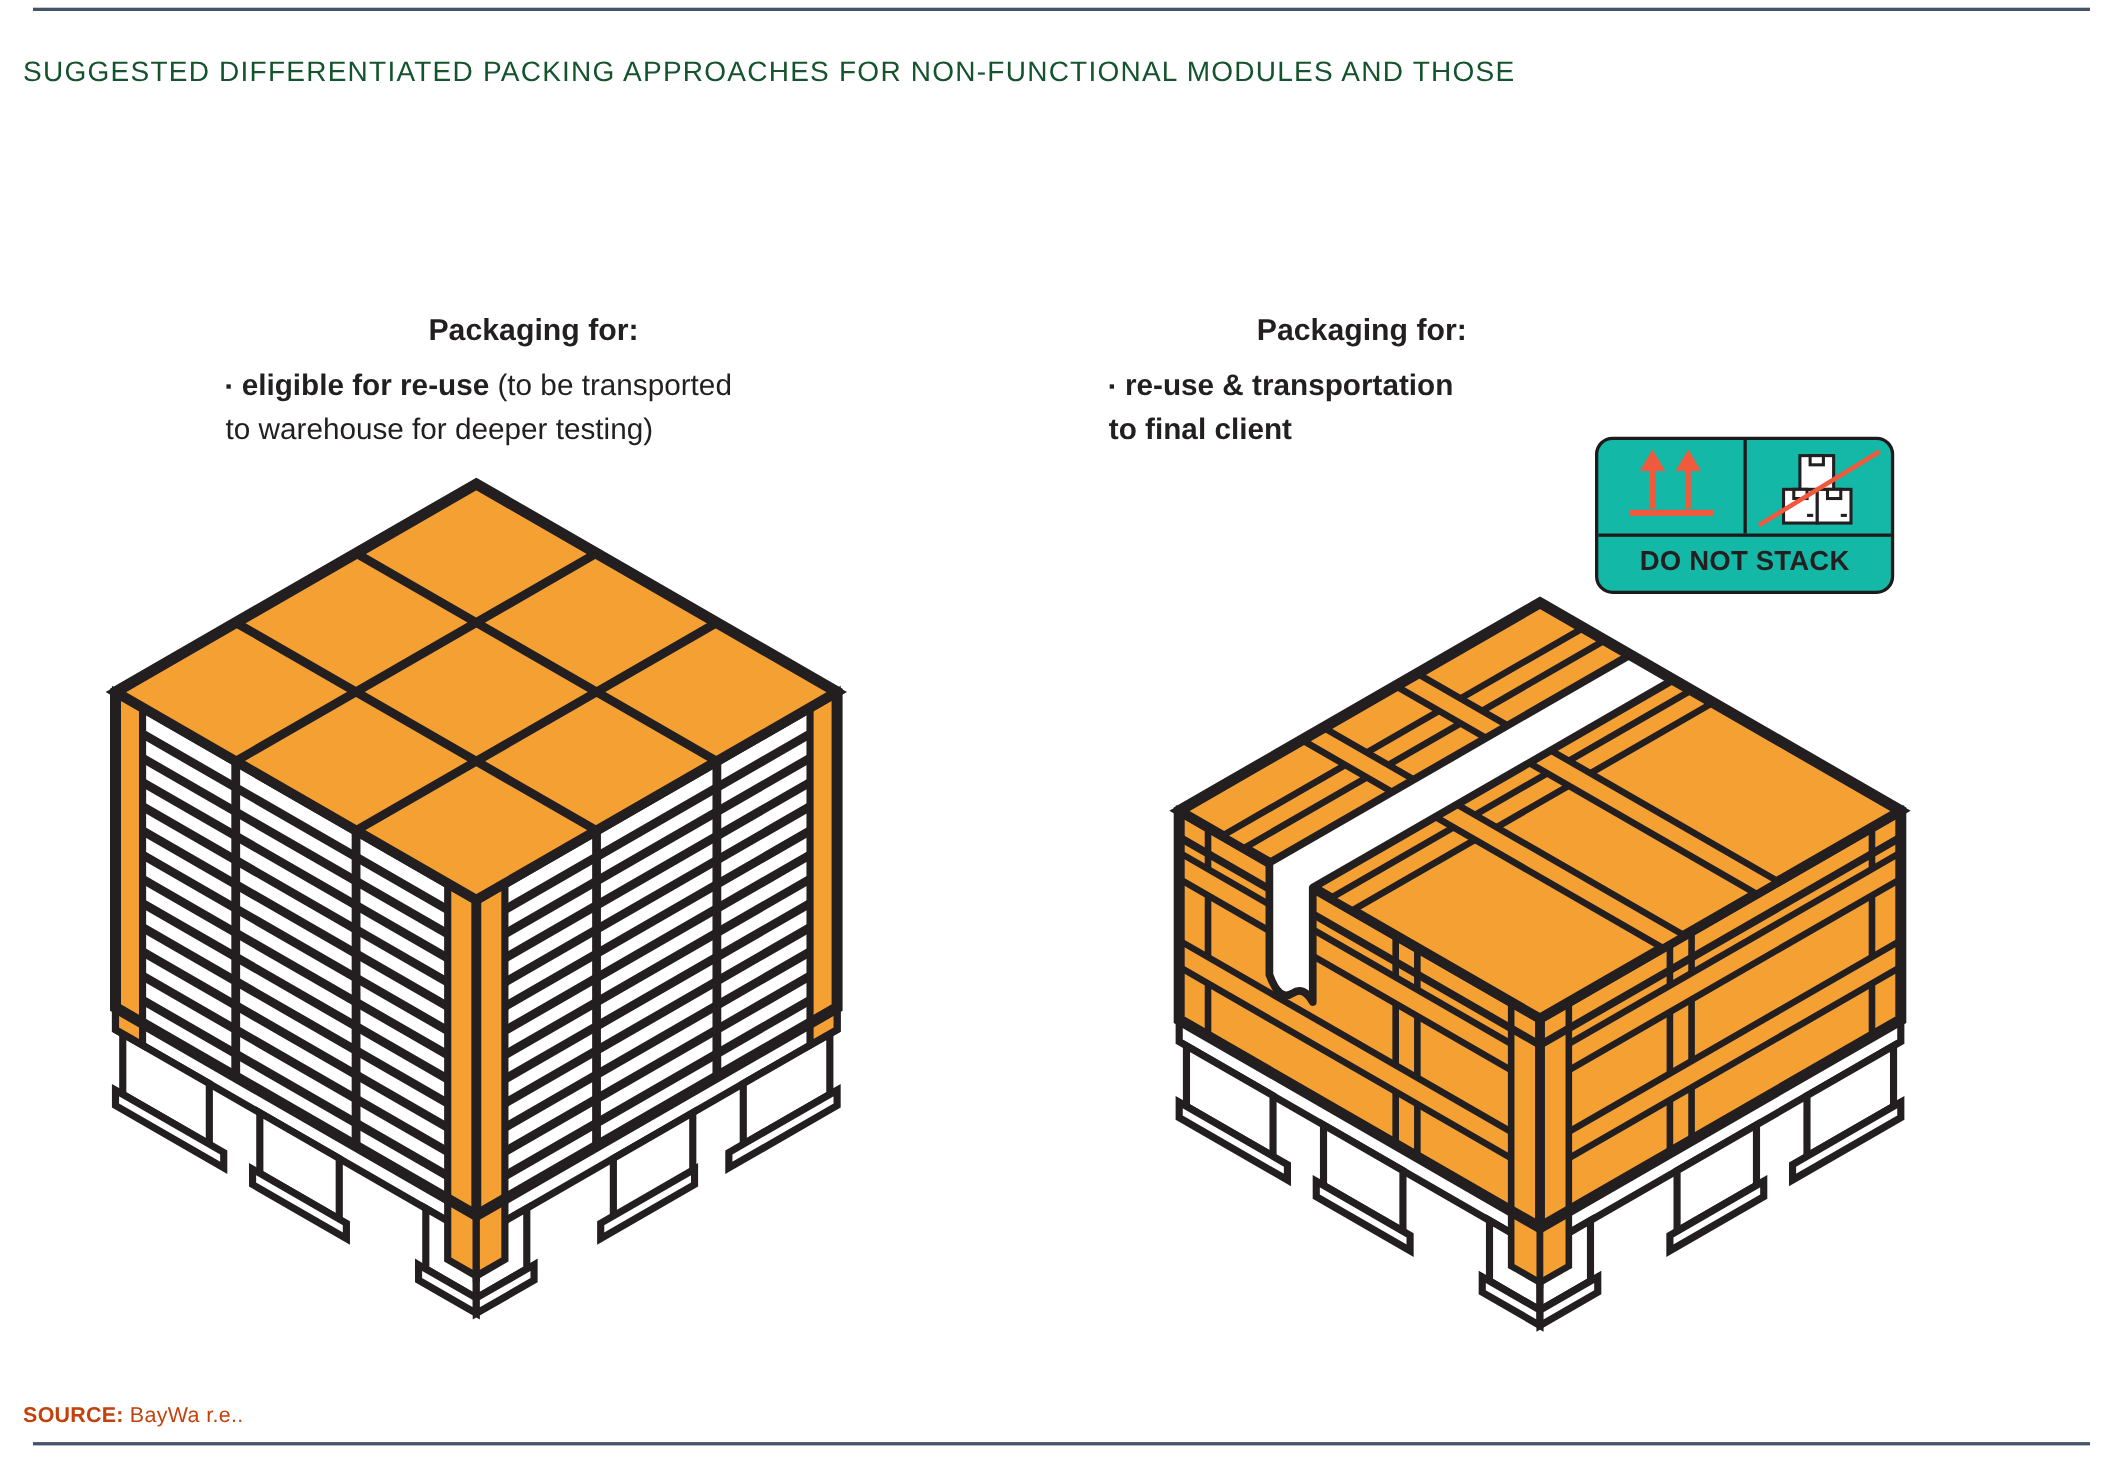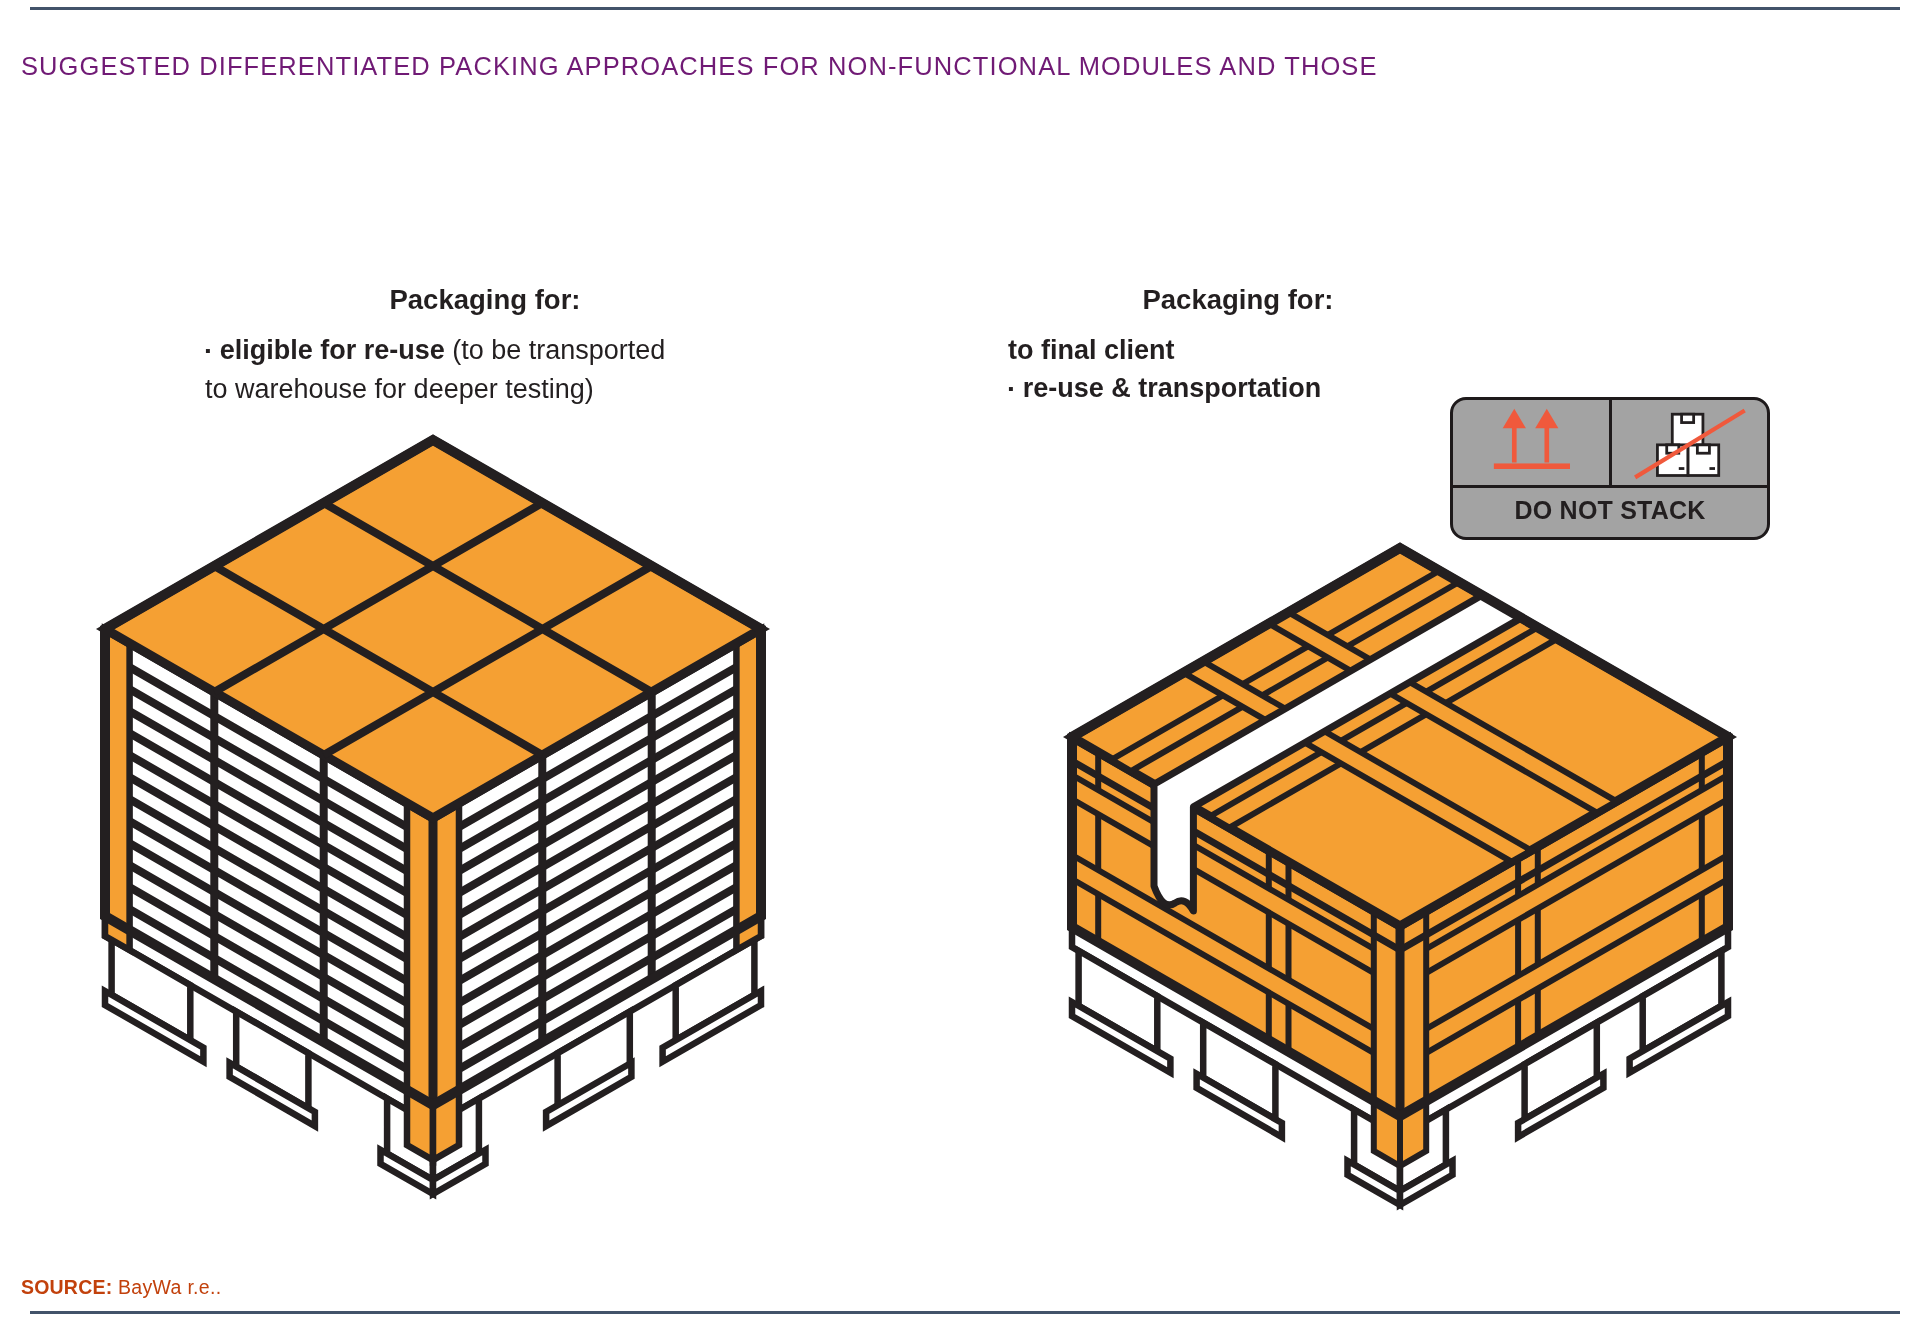--- a/index.html
+++ b/index.html
@@ -14,37 +14,37 @@
     background:#ffffff;color:var(--ink);
     font-family:"Liberation Sans", sans-serif;
   }
   .abs{position:absolute;}
   .rule{height:3px;background:var(--rule-blue);}
   .rule-top{left:30px;top:7px;width:1870px;}
   .rule-bottom{left:30px;top:1311px;width:1870px;}
   .title{
     left:21px;top:40px;width:1700px;
     font-size:25.5px;letter-spacing:1.1px;line-height:53px;
-    color:#701a75;white-space:nowrap;
+    color:#14532d;white-space:nowrap;
   }
   .note{font-size:27px;line-height:38.5px;}
   .note-left{left:205px;top:281px;width:560px;}
   .note-right{left:1008px;top:281px;width:460px;}
   .note-heading{font-weight:bold;font-size:27.5px;margin-bottom:11px;text-align:center;}
   .note-line{white-space:nowrap;}
   .b{font-weight:bold;}
   .bullet{font-size:16px;vertical-align:3px;margin-right:9px;}
   .src{
     left:21px;top:1276px;font-size:19.5px;letter-spacing:0.3px;color:#c2410c;
   }
   .src .src-label{font-weight:bold;letter-spacing:0.2px;}
   
   .dns{
-    left:1450px;top:397px;width:320px;height:143px;box-sizing:border-box;
-    border:3.5px solid #1E1A1B;border-radius:16px;background:#a3a3a3;
+    left:1450px;top:397px;width:272px;height:143px;box-sizing:border-box;
+    border:3.5px solid #1E1A1B;border-radius:16px;background:#14b8a6;
   }
   .dns-top{display:flex;height:85px;}
   .dns-cell{flex:1;display:flex;align-items:center;justify-content:center;}
   .dns-cell:first-child{border-right:3px solid #1E1A1B;}
   .dns-bottom{
     border-top:3px solid #1E1A1B;height:45px;display:flex;align-items:center;justify-content:center;
     font-weight:bold;font-size:25px;letter-spacing:0.2px;white-space:nowrap;
   }
   
   .illus{left:0;top:0;pointer-events:none;}
@@ -67,22 +67,22 @@
 </div>
 
 <div class="abs note note-left">
   <div class="note-heading">Packaging for:</div>
   <div class="note-line"><span class="bullet">▪</span><span class="b">eligible for re-use</span><span> (to be transported</span></div>
   <div class="note-line">to warehouse for deeper testing)</div>
 </div>
 
 <div class="abs note note-right">
   <div class="note-heading">Packaging for:</div>
+  <div class="note-line b"><span class="bullet">▪</span><span>re-use &amp; transportation</span></div>
   <div class="note-line b">to final client</div>
-  <div class="note-line b"><span class="bullet">▪</span><span>re-use &amp; transportation</span></div>
 </div>
 
 <div class="abs dns">
   <div class="dns-top">
     <div class="dns-cell">
       <svg width="130" height="78" viewBox="0 0 140 84">
         <path class="red-stroke" stroke-width="5" d="M52,63 V22 M87,63 V22"></path>
         <path class="red-fill" d="M52,5 L39.5,26 L64.5,26 Z"></path>
         <path class="red-fill" d="M87,5 L74.5,26 L99.5,26 Z"></path>
         <rect class="red-fill" x="30" y="64" width="82" height="6"></rect>

